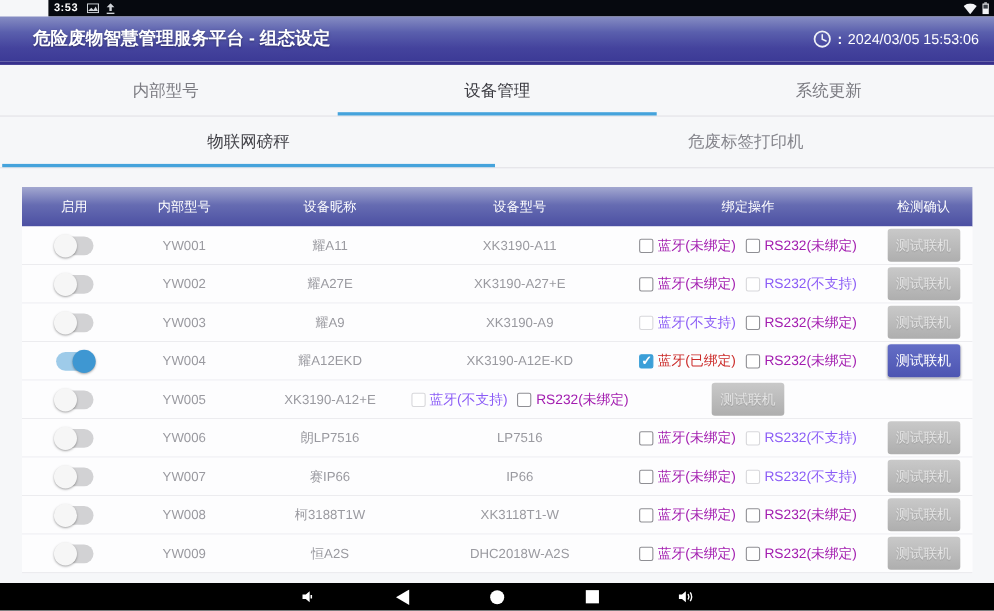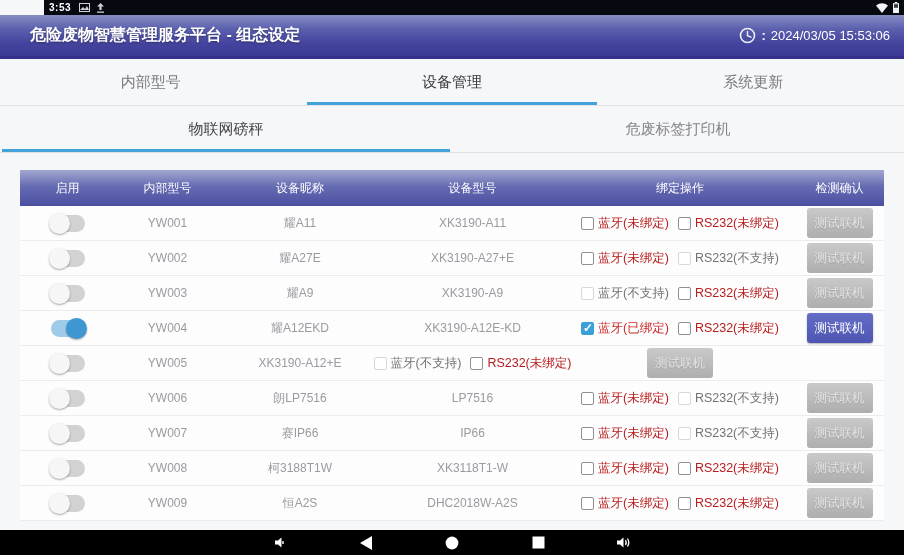--- a/index.html
+++ b/index.html
@@ -60,22 +60,22 @@
 
   
   .bind-cell { display:flex; justify-content:center; gap:9px; }
   .cbitem { display:inline-flex; align-items:center; gap:4px; cursor:pointer; }
   .cb { width:13px; height:13px; border:1.5px solid #8f8f94; border-radius:2px;
     background:#fff; flex:0 0 auto; position:relative; }
   .cbitem.disabled .cb { border-color:#d8d8db; }
   .cbitem.checked .cb { background:#3b9fd8; border-color:#3b9fd8; }
   .cbitem.checked .cb::after { content:"\2713"; position:absolute; left:1px; top:-2px;
     color:#fff; font-size:12px; font-weight:bold; }
-  .cblabel { font-size:12.5px; color:#b91c1c; white-space:nowrap; }
-  .cbitem.disabled .cblabel { color:#737373;text-align:right; }
+  .cblabel { font-size:12.5px; color:#a21caf; white-space:nowrap; }
+  .cbitem.disabled .cblabel { color:#8b5cf6;text-align:right; }
   .cbitem.checked .cblabel { color:#cb2a28; }
 
   
   .test-btn { width:66px; height:30px; margin:0 auto; display:flex; align-items:center;
     justify-content:center; font-size:12.5px; border-radius:3px; cursor:pointer; }
   .test-btn.disabled { background:linear-gradient(180deg,#c9c9c9,#aeaeae);
     color:#e4e4e4; text-shadow:0 1px 1px rgba(0,0,0,.15); }
   .test-btn.enabled { background:linear-gradient(180deg,#646ec6,#4d55b2);
     color:#ffffff; box-shadow:0 1px 2px rgba(0,0,0,.3); }
 

